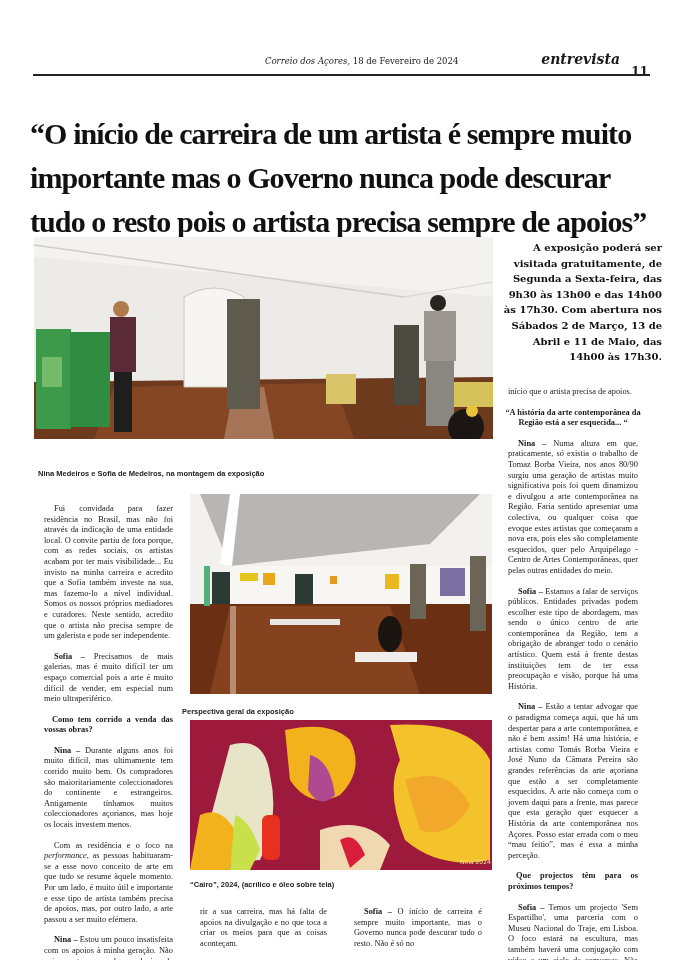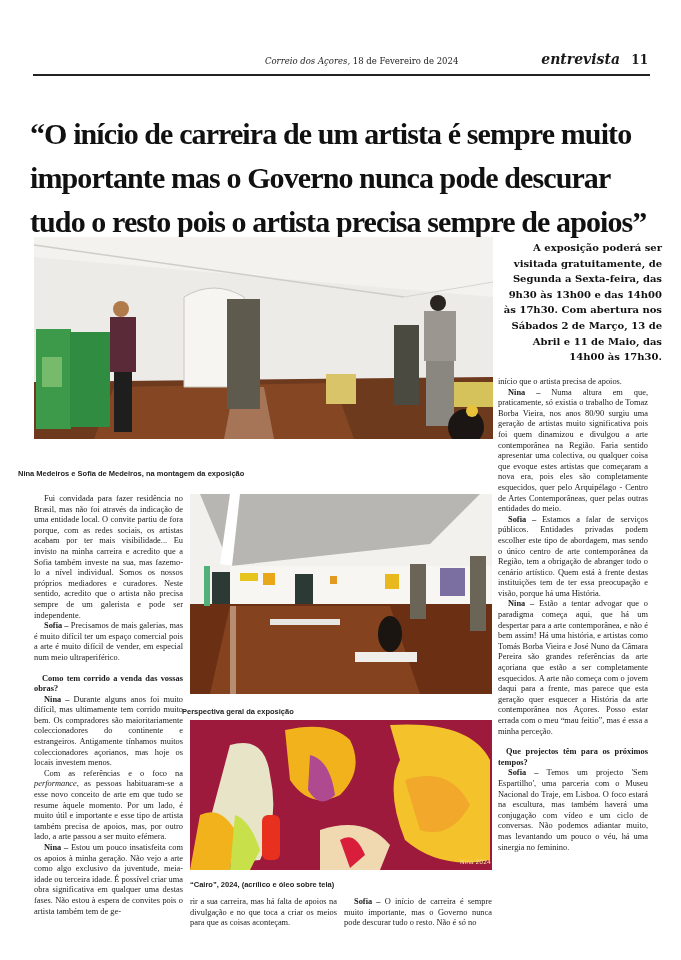--- a/index.html
+++ b/index.html
@@ -1,26 +1,26 @@
 <!DOCTYPE html>
 <html><head>
 <meta charset="utf-8">
 <style>
   html, body { margin: 0; padding: 0; background: #ffffff; }
   body { width: 681px; height: 960px; position: relative; overflow: hidden; font-family: "Liberation Serif", serif; color: #1a1a1a; }
   .header { position: absolute; left: 33px; top: 52px; width: 617px; height: 22px; }
   .header .paper { position: absolute; left: 232px; top: 4px; font-size: 8.5px; font-family: "DejaVu Serif", serif; }
   .header .section { position: absolute; right: 30px; top: -1px; font-size: 14px; font-weight: bold; font-family: "DejaVu Serif", serif; font-style: italic; }
-  .header .page { position: absolute; right: 2px; top: 1px; font-size: 12px; font-weight: bold; font-family: "DejaVu Serif", serif; }
+  .header .page { position: absolute; right: 2px; top: 13px; font-size: 12px; font-weight: bold; font-family: "DejaVu Serif", serif; }
   .header-rule { position: absolute; left: 33px; top: 74px; width: 617px; height: 2px; background: #222; }
   .headline { position: absolute; left: 30px; top: 112px; width: 640px; font-family: "Liberation Serif", serif; font-weight: bold; font-size: 30px; line-height: 44px; letter-spacing: -0.9px; color: #111; }
   .photo { position: absolute; overflow: hidden; }
   .caption { position: absolute; font-family: "Liberation Sans", sans-serif; font-size: 7.5px; font-weight: bold; color: #222; }
   .col { position: absolute; font-size: 8.4px; line-height: 10.6px; text-align: justify; hyphens: auto; }
-  .col p { margin: 0; text-indent: 10px; }
+  .col p { margin: 10px; text-indent: 10px; }
   .col .q { font-weight: bold; margin-top: 10px; text-indent: 8px; }
   .col .spk { font-weight: bold; }
   .pull { position: absolute; left: 498px; top: 240px; width: 164px; font-family: "DejaVu Serif", serif; font-weight: bold; font-size: 10px; line-height: 15.6px; text-align: right; color: #111; }
   .subhead { font-weight: bold; text-align: center; text-indent: 0 !important; margin: 10px 0 10px 0 !important; }
 </style>
 </head>
 <body>
 
 <div class="header">
   <span class="paper"><span style="font-family:'DejaVu Serif',serif;font-style:italic;">Correio dos Açores,</span> <span>18 de Fevereiro de 2024</span></span>
@@ -58,30 +58,30 @@
     <rect x="80" y="135" width="18" height="60" fill="#1e1e1e"></rect>
 
     <circle cx="404" cy="66" r="8" fill="#2a2420"></circle>
     <rect x="390" y="74" width="32" height="50" fill="#9c9690"></rect>
     <rect x="392" y="124" width="28" height="65" fill="#8a8680"></rect>
 
     <circle cx="432" cy="190" r="18" fill="#1b1613"></circle>
     <circle cx="438" cy="174" r="6" fill="#e8c33a"></circle>
   </svg>
 </div>
-<div class="caption" style="left:18px;top:469px;">Nina Medeiros e Sofia de Medeiros, na montagem da exposição</div>
+<div class="caption" style="left:38px;top:469px;">Nina Medeiros e Sofia de Medeiros, na montagem da exposição</div>
 
 <div class="pull">A exposição poderá ser visitada gratuitamente, de Segunda a Sexta-feira, das 9h30 às 13h00 e das 14h00 às 17h30. Com abertura nos Sábados 2 de Março, 13 de Abril e 11 de Maio, das 14h00 às 17h30.</div>
 
 <div class="col" style="left:34px;top:494px;width:149px;">
   <p>Fui convidada para fazer residência no Brasil, mas não foi através da indicação de uma entidade local. O convite partiu de fora porque, com as redes sociais, os artistas acabam por ter mais visibilidade... Eu invisto na minha carreira e acredito que a Sofia também investe na sua, mas fazemo-lo a nível individual. Somos os nossos próprios mediadores e curadores. Neste sentido, acredito que o artista não precisa sempre de um galerista e pode ser independente.</p>
   <p><span class="spk">Sofia –</span><span> Precisamos de mais galerias, mas é muito difícil ter um espaço comercial pois a arte é muito difícil de vender, em especial num meio ultraperiférico.</span></p>
   <p class="q">Como tem corrido a venda das vossas obras?</p>
   <p><span class="spk">Nina –</span><span> Durante alguns anos foi muito difícil, mas ultimamente tem corrido muito bem. Os compradores são maioritariamente coleccionadores do continente e estrangeiros. Antigamente tínhamos muitos coleccionadores açorianos, mas hoje os locais investem menos.</span></p>
-  <p><span>Com as referências e o foco na </span><em>performance</em><span>, as pessoas habituaram-se a esse novo conceito de arte em que tudo se resume àquele momento. Por um lado, é muito útil e importante e esse tipo de artista também precisa de apoios, mas, por outro lado, a arte passou a ser muito efémera.</span></p>
+  <p><span>Com as residência e o foco na </span><em>performance</em><span>, as pessoas habituaram-se a esse novo conceito de arte em que tudo se resume àquele momento. Por um lado, é muito útil e importante e esse tipo de artista também precisa de apoios, mas, por outro lado, a arte passou a ser muito efémera.</span></p>
   <p><span class="spk">Nina –</span><span> Estou um pouco insatisfeita com os apoios à minha geração. Não vejo a arte como algo exclusivo da juventude, meia-idade ou terceira idade. É possível criar uma obra significativa em qualquer uma destas fases. Não estou à espera de convites pois o artista também tem de ge-</span></p>
 </div>
 
 <div class="photo" style="left:190px;top:494px;width:302px;height:200px;">
   <svg width="302" height="200" viewBox="0 0 302 200">
     <rect width="302" height="200" fill="#f2f1ee"></rect>
     <polygon points="10,0 290,0 240,50 40,72" fill="#b8b6b2"></polygon>
     <polygon points="30,70 40,0 50,0 42,72" fill="#ffffff"></polygon>
     <rect x="40" y="72" width="262" height="40" fill="#f7f6f3"></rect>
     <polygon points="0,110 302,110 302,200 0,200" fill="#6b2f14"></polygon>
@@ -124,19 +124,20 @@
 
 <div class="col" style="left:190px;top:897px;width:147px;">
   <p style="text-indent:0">rir a sua carreira, mas há falta de apoios na divulgação e no que toca a criar os meios para que as coisas aconteçam.</p>
 </div>
 <div class="col" style="left:344px;top:897px;width:148px;">
   <p><span class="spk">Sofia –</span><span> O início de carreira é sempre muito importante, mas o Governo nunca pode descurar tudo o resto. Não é só no</span></p>
 </div>
 
 <div class="col" style="left:498px;top:377px;width:150px;">
   <p style="text-indent:0">início que o artista precisa de apoios.</p>
+  <p class="subhead">“A história da arte contemporânea da Região está a ser esquecida... “</p>
   <p><span class="spk">Nina –</span><span> Numa altura em que, praticamente, só existia o trabalho de Tomaz Borba Vieira, nos anos 80/90 surgiu uma geração de artistas muito significativa pois foi quem dinamizou e divulgou a arte contemporânea na Região. Faria sentido apresentar uma colectiva, ou qualquer coisa que evoque estes artistas que começaram a nova era, pois eles são completamente esquecidos, quer pelo Arquipélago - Centro de Artes Contemporâneas, quer pelas outras entidades do meio.</span></p>
   <p><span class="spk">Sofia –</span><span> Estamos a falar de serviços públicos. Entidades privadas podem escolher este tipo de abordagem, mas sendo o único centro de arte contemporânea da Região, tem a obrigação de abranger todo o cenário artístico. Quem está à frente destas instituições tem de ter essa preocupação e visão, porque há uma História.</span></p>
   <p><span class="spk">Nina –</span><span> Estão a tentar advogar que o paradigma começa aqui, que há um despertar para a arte contemporânea, e não é bem assim! Há uma história, e artistas como Tomás Borba Vieira e José Nuno da Câmara Pereira são grandes referências da arte açoriana que estão a ser completamente esquecidos.  A arte não começa com o jovem daqui para a frente, mas parece que esta geração quer esquecer a História da arte contemporânea nos Açores. Posso estar errada com o meu “mau feitio”, mas é essa a minha perceção.</span></p>
   <p class="q">Que projectos têm para os próximos tempos?</p>
   <p><span class="spk">Sofia –</span><span> Temos um projecto 'Sem Espartilho', uma parceria com o Museu Nacional do Traje, em Lisboa. O foco estará na escultura, mas também haverá uma conjugação com vídeo e um ciclo de conversas. Não podemos adiantar muito, mas levantando um pouco o véu, há uma sinergia no feminino.</span></p>
 
 </div>
 
 </body></html>

